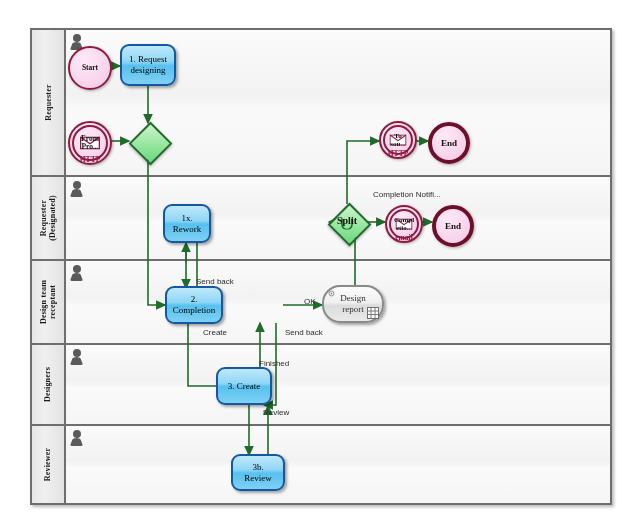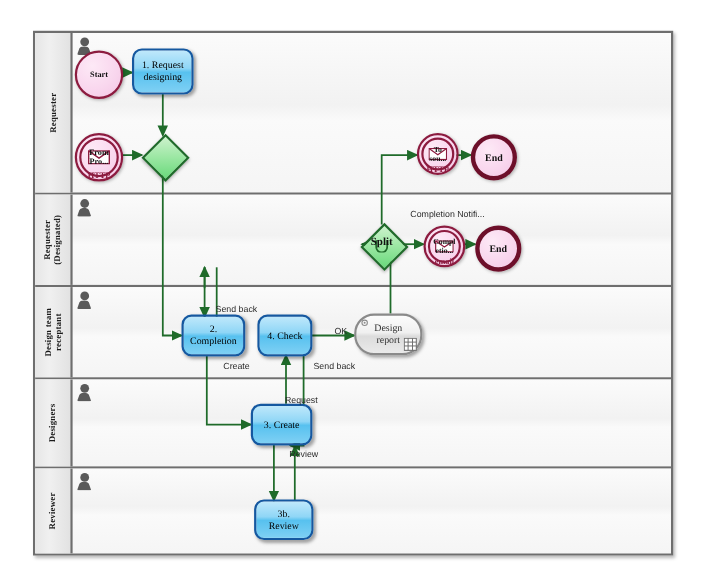--- a/index.html
+++ b/index.html
@@ -399,20 +399,26 @@
       <span>To</span><br>
       <span>sou...</span>
     </span>
     <span class="event-sub">HTTP</span>
   </div>
 
   <div class="event end" style="left:428px; top:122px; width:34px; height:34px;">
     <span class="event-label">End</span>
   </div>
 
+  <div class="node task" style="left:163px; top:204px; width:48px; height:39px;">
+    <div class="task-label">
+      <span>1x.</span><br>
+      <span>Rework</span>
+    </div>
+  </div>
 
   <div class="gateway" style="left:328px; top:203px;">
     <div class="diamond"></div>
     <svg class="gw-mark" width="13" height="13" viewBox="0 0 13 13">
       <path d="M1.5,2 L1.5,8 A5,5 0 0 0 11.5,8 L11.5,2" fill="none" stroke="#1f6b2a" stroke-width="1.6"></path>
     </svg>
     <div class="gw-label" style="margin-top:-4px;">Split</div>
   </div>
 
   <div class="event intermediate" style="left:385px; top:205px; width:34px; height:34px;">
@@ -431,42 +437,37 @@
     <span class="event-label">End</span>
   </div>
 
   <div class="node task" style="left:165px; top:286px; width:58px; height:38px;">
     <div class="task-label">
       <span>2.</span><br>
       <span>Completion</span>
     </div>
   </div>
 
-  <div class="node task" style="left:234px; top:286px; width:50px; height:38px;">
-    <div class="task-label">
-      <span>4. Check</span>
-    </div>
-  </div>
 
   <div class="node task-service" style="left:322px; top:285px; width:62px; height:38px;">
     <svg class="gear-icon" viewBox="0 0 12 12">
       <circle cx="6" cy="6" r="3.3" fill="none" stroke="#8c8c8c" stroke-width="1.3"></circle>
       <circle cx="6" cy="6" r="1.2" fill="#8c8c8c"></circle>
     </svg>
     <div class="task-label">
       <span>Design</span><br>
       <span>report</span>
     </div>
     <svg class="grid-icon" viewBox="0 0 12 12">
       <rect x="0.5" y="0.5" width="11" height="11" fill="#ffffff" stroke="#6e6e6e" stroke-width="1"></rect>
       <path d="M0.5,4 H11.5 M0.5,7.5 H11.5 M4,0.5 V11.5 M8,0.5 V11.5" stroke="#6e6e6e" stroke-width="0.9"></path>
     </svg>
   </div>
 
-  <div class="node task" style="left:228px; top:367px; width:56px; height:38px;">
+  <div class="node task" style="left:216px; top:367px; width:56px; height:38px;">
     <div class="task-label">
       <span>3. Create</span>
     </div>
   </div>
 
   <div class="node task" style="left:231px; top:454px; width:54px; height:37px;">
     <div class="task-label">
       <span>3b.</span><br>
       <span>Review</span>
     </div>
@@ -475,17 +476,17 @@
   <div class="edge-label" style="left:360px; top:190px;">Completion Notifi...</div>
 
   <div class="edge-label" style="left:183px; top:277px;">Send back</div>
 
   <div class="edge-label" style="left:190px; top:328px;">Create</div>
 
   <div class="edge-label" style="left:291px; top:297px;">OK</div>
 
   <div class="edge-label" style="left:272px; top:328px;">Send back</div>
 
-  <div class="edge-label" style="left:246px; top:359px;">Request</div>
+  <div class="edge-label" style="left:246px; top:359px;">Finished</div>
 
   <div class="edge-label" style="left:250px; top:408px;">Review</div>
 
 </div>
 
 </body></html>

